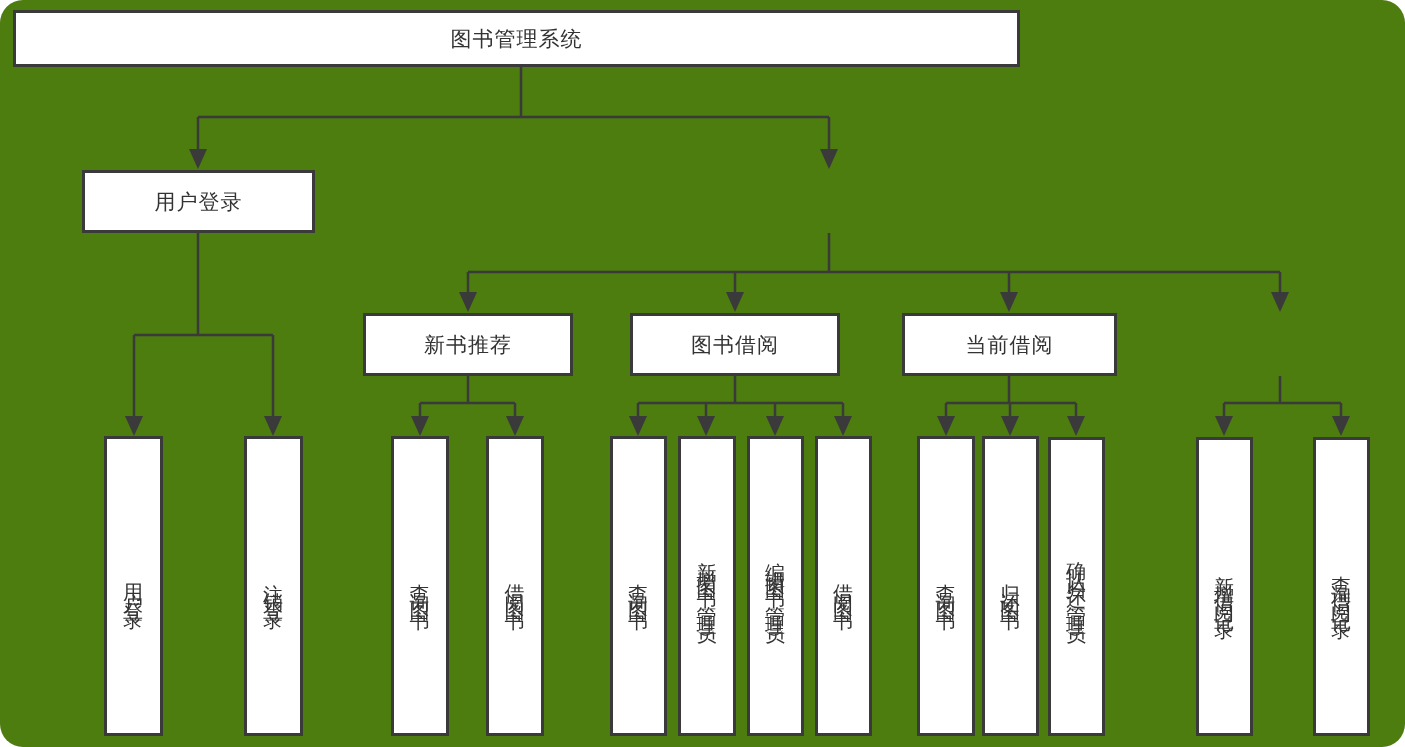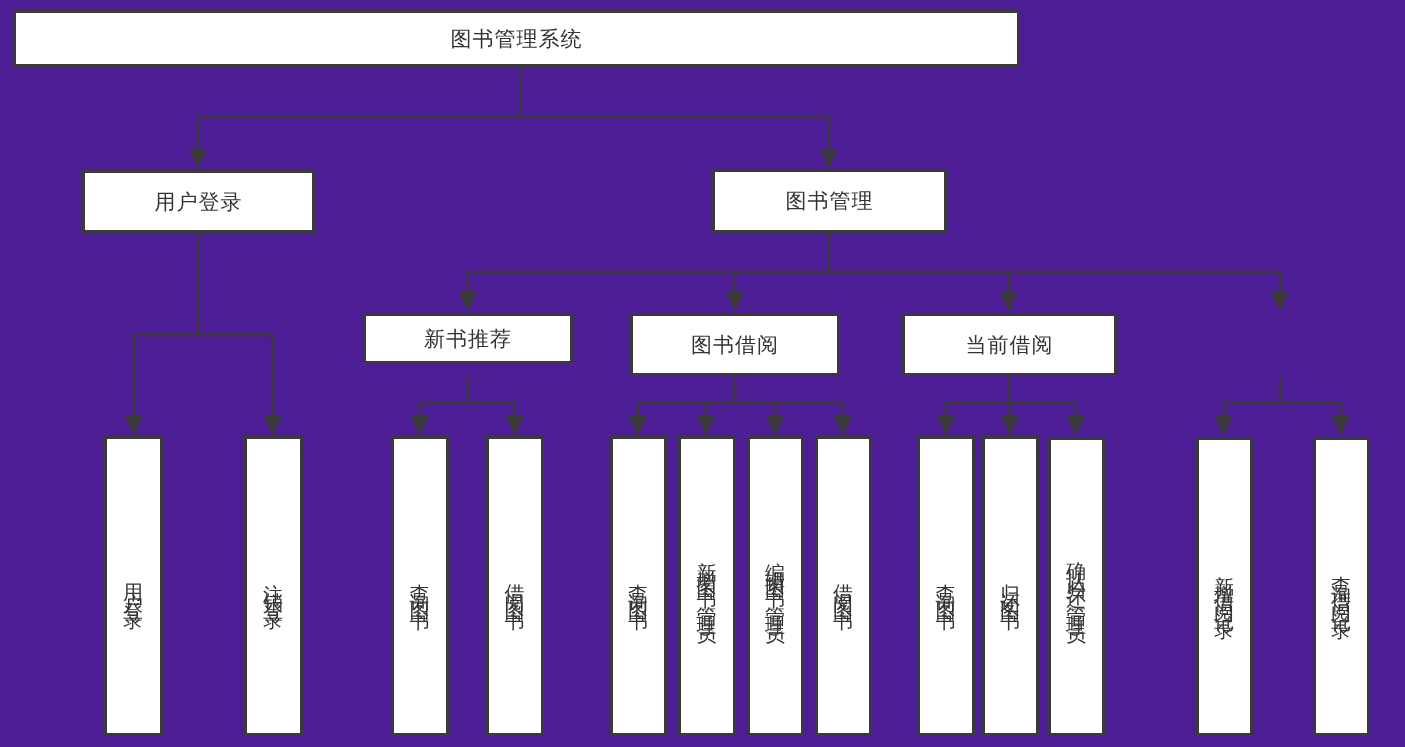--- a/index.html
+++ b/index.html
@@ -5,22 +5,23 @@
   html, body {
     margin: 0;
     padding: 0;
     background: #ffffff;
     font-family: "Liberation Sans", "DejaVu Sans", sans-serif;
   }
   .canvas {
     position: relative;
     width: 1405px;
     height: 747px;
-    background: #4c1d95;
+    background: #4d7c0f;
     overflow: hidden;
+    border-radius: 23px;
   }
   .connectors {
     position: absolute;
     left: 0;
     top: 0;
     z-index: 1;
   }
   .box {
     position: absolute;
     box-sizing: border-box;
@@ -132,25 +133,22 @@
     </g>
   </svg>
 
   <div class="box hbox root" style="left:13px; top:10px; width:1007px; height:57px;">
     <span>图书管理系统</span>
   </div>
 
   <div class="box hbox" style="left:82px; top:170px; width:233px; height:63px;">
     <span>用户登录</span>
   </div>
-  <div class="box hbox" style="left:712px; top:169px; width:235px; height:64px;">
-    <span>图书管理</span>
-  </div>
-
-  <div class="box hbox" style="left:363px; top:313px; width:210px; height:51px;">
+
+  <div class="box hbox" style="left:363px; top:313px; width:210px; height:63px;">
     <span>新书推荐</span>
   </div>
   <div class="box hbox" style="left:902px; top:313px; width:215px; height:63px;">
     <span>当前借阅</span>
   </div>
   <div class="box hbox" style="left:630px; top:313px; width:210px; height:63px;">
     <span>图书借阅</span>
   </div>
 
   <div class="box vbox" style="left:104px; top:436px; width:59px; height:300px;">

